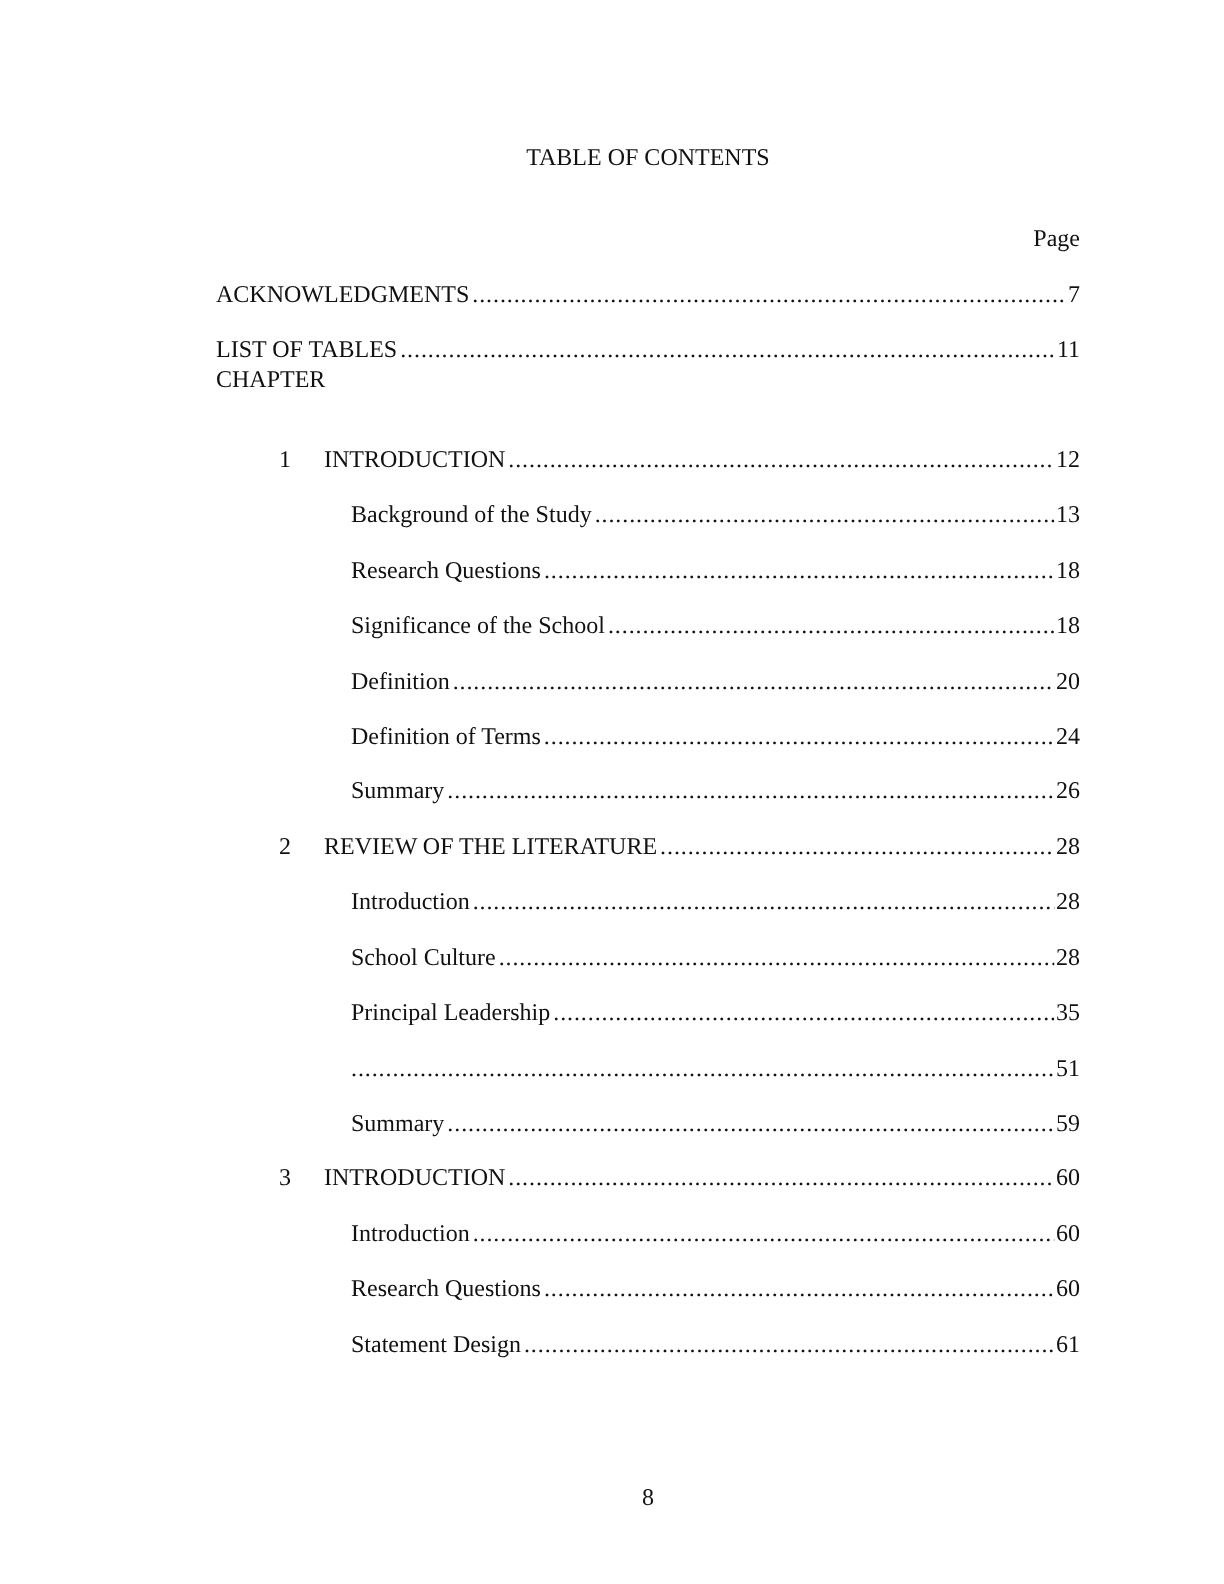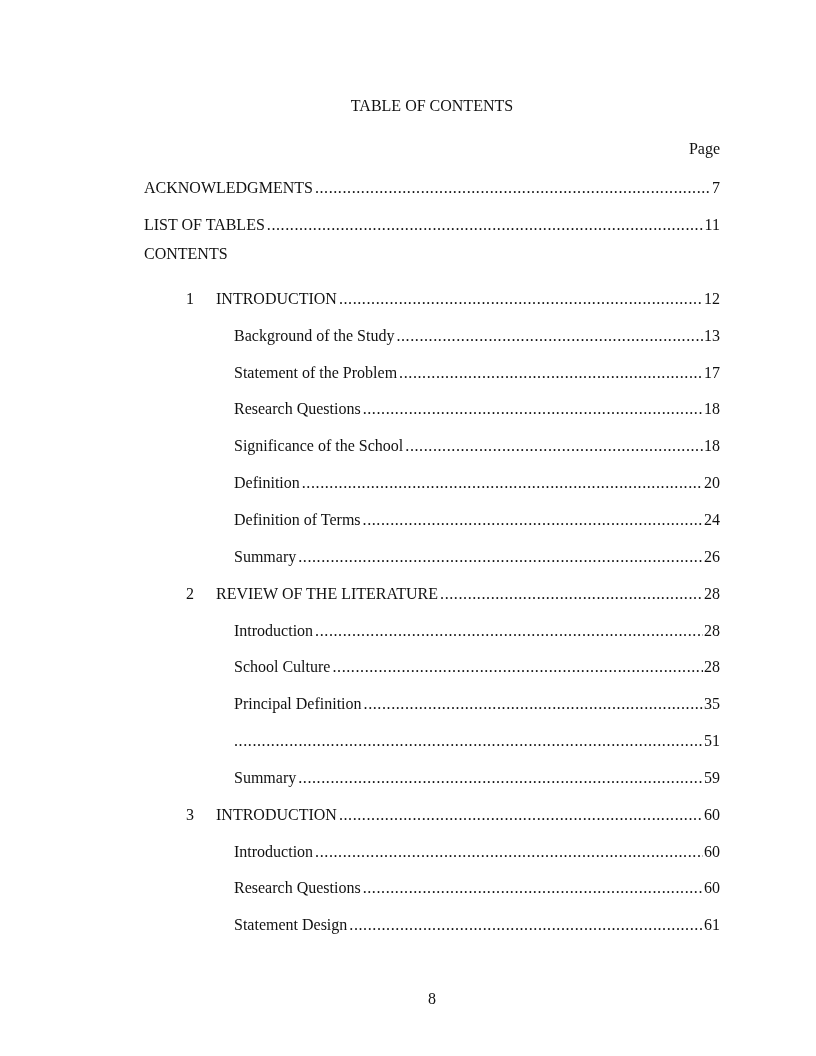--- a/index.html
+++ b/index.html
@@ -21,34 +21,34 @@
       left: 0;
       width: 864px;
       top: 96px;
       text-align: center;
       font-size: 16px;
       line-height: 20px;
     }
     .page-col-label {
       position: absolute;
       right: 96px;
-      top: 139px;
+      top: 150px;
       font-size: 16px;
       line-height: 20px;
     }
     .toc {
       position: absolute;
       left: 144px;
       width: 576px;
       top: 170px;
     }
     .row {
       height: 36.85px;
       display: flex;
-      align-items: center;
+      align-items: flex-end;
       line-height: 20px;
       position: relative;
     }
     .row.level0 { padding-left: 0; }
     .row.level1 { padding-left: 0; }
     .row.level2 { padding-left: 90px; }
     .chap-num {
       position: absolute;
       left: 42px;
       width: 20px;
@@ -109,39 +109,34 @@
       <span class="leader"></span>
       <span class="pg">7</span>
     </div>
 
     <div class="row level0">
       <span class="label">LIST OF TABLES</span>
       <span class="leader"></span>
       <span class="pg">11</span>
     </div>
 
-    <div class="plain-heading">CONTENTS</div>
+    <div class="plain-heading">CHAPTER</div>
 
     <div class="row level1">
       <span class="chap-num">1</span>
       <span class="label">INTRODUCTION</span>
       <span class="leader"></span>
       <span class="pg">12</span>
     </div>
     <div class="row level2">
       <span class="label">Background of the Study</span>
       <span class="leader"></span>
       <span class="pg">13</span>
     </div>
     <div class="row level2">
-      <span class="label">Statement of the Problem</span>
-      <span class="leader"></span>
-      <span class="pg">17</span>
-    </div>
-    <div class="row level2">
       <span class="label">Research Questions</span>
       <span class="leader"></span>
       <span class="pg">18</span>
     </div>
     <div class="row level2">
       <span class="label">Significance of the School</span>
       <span class="leader"></span>
       <span class="pg">18</span>
     </div>
     <div class="row level2">
@@ -170,21 +165,21 @@
       <span class="label">Introduction</span>
       <span class="leader"></span>
       <span class="pg">28</span>
     </div>
     <div class="row level2">
       <span class="label">School Culture</span>
       <span class="leader"></span>
       <span class="pg">28</span>
     </div>
     <div class="row level2">
-      <span class="label">Principal Definition</span>
+      <span class="label">Principal Leadership</span>
       <span class="leader"></span>
       <span class="pg">35</span>
     </div>
     <div class="row level2">
       <span class="leader"></span>
       <span class="pg">51</span>
     </div>
     <div class="row level2">
       <span class="label">Summary</span>
       <span class="leader"></span>

